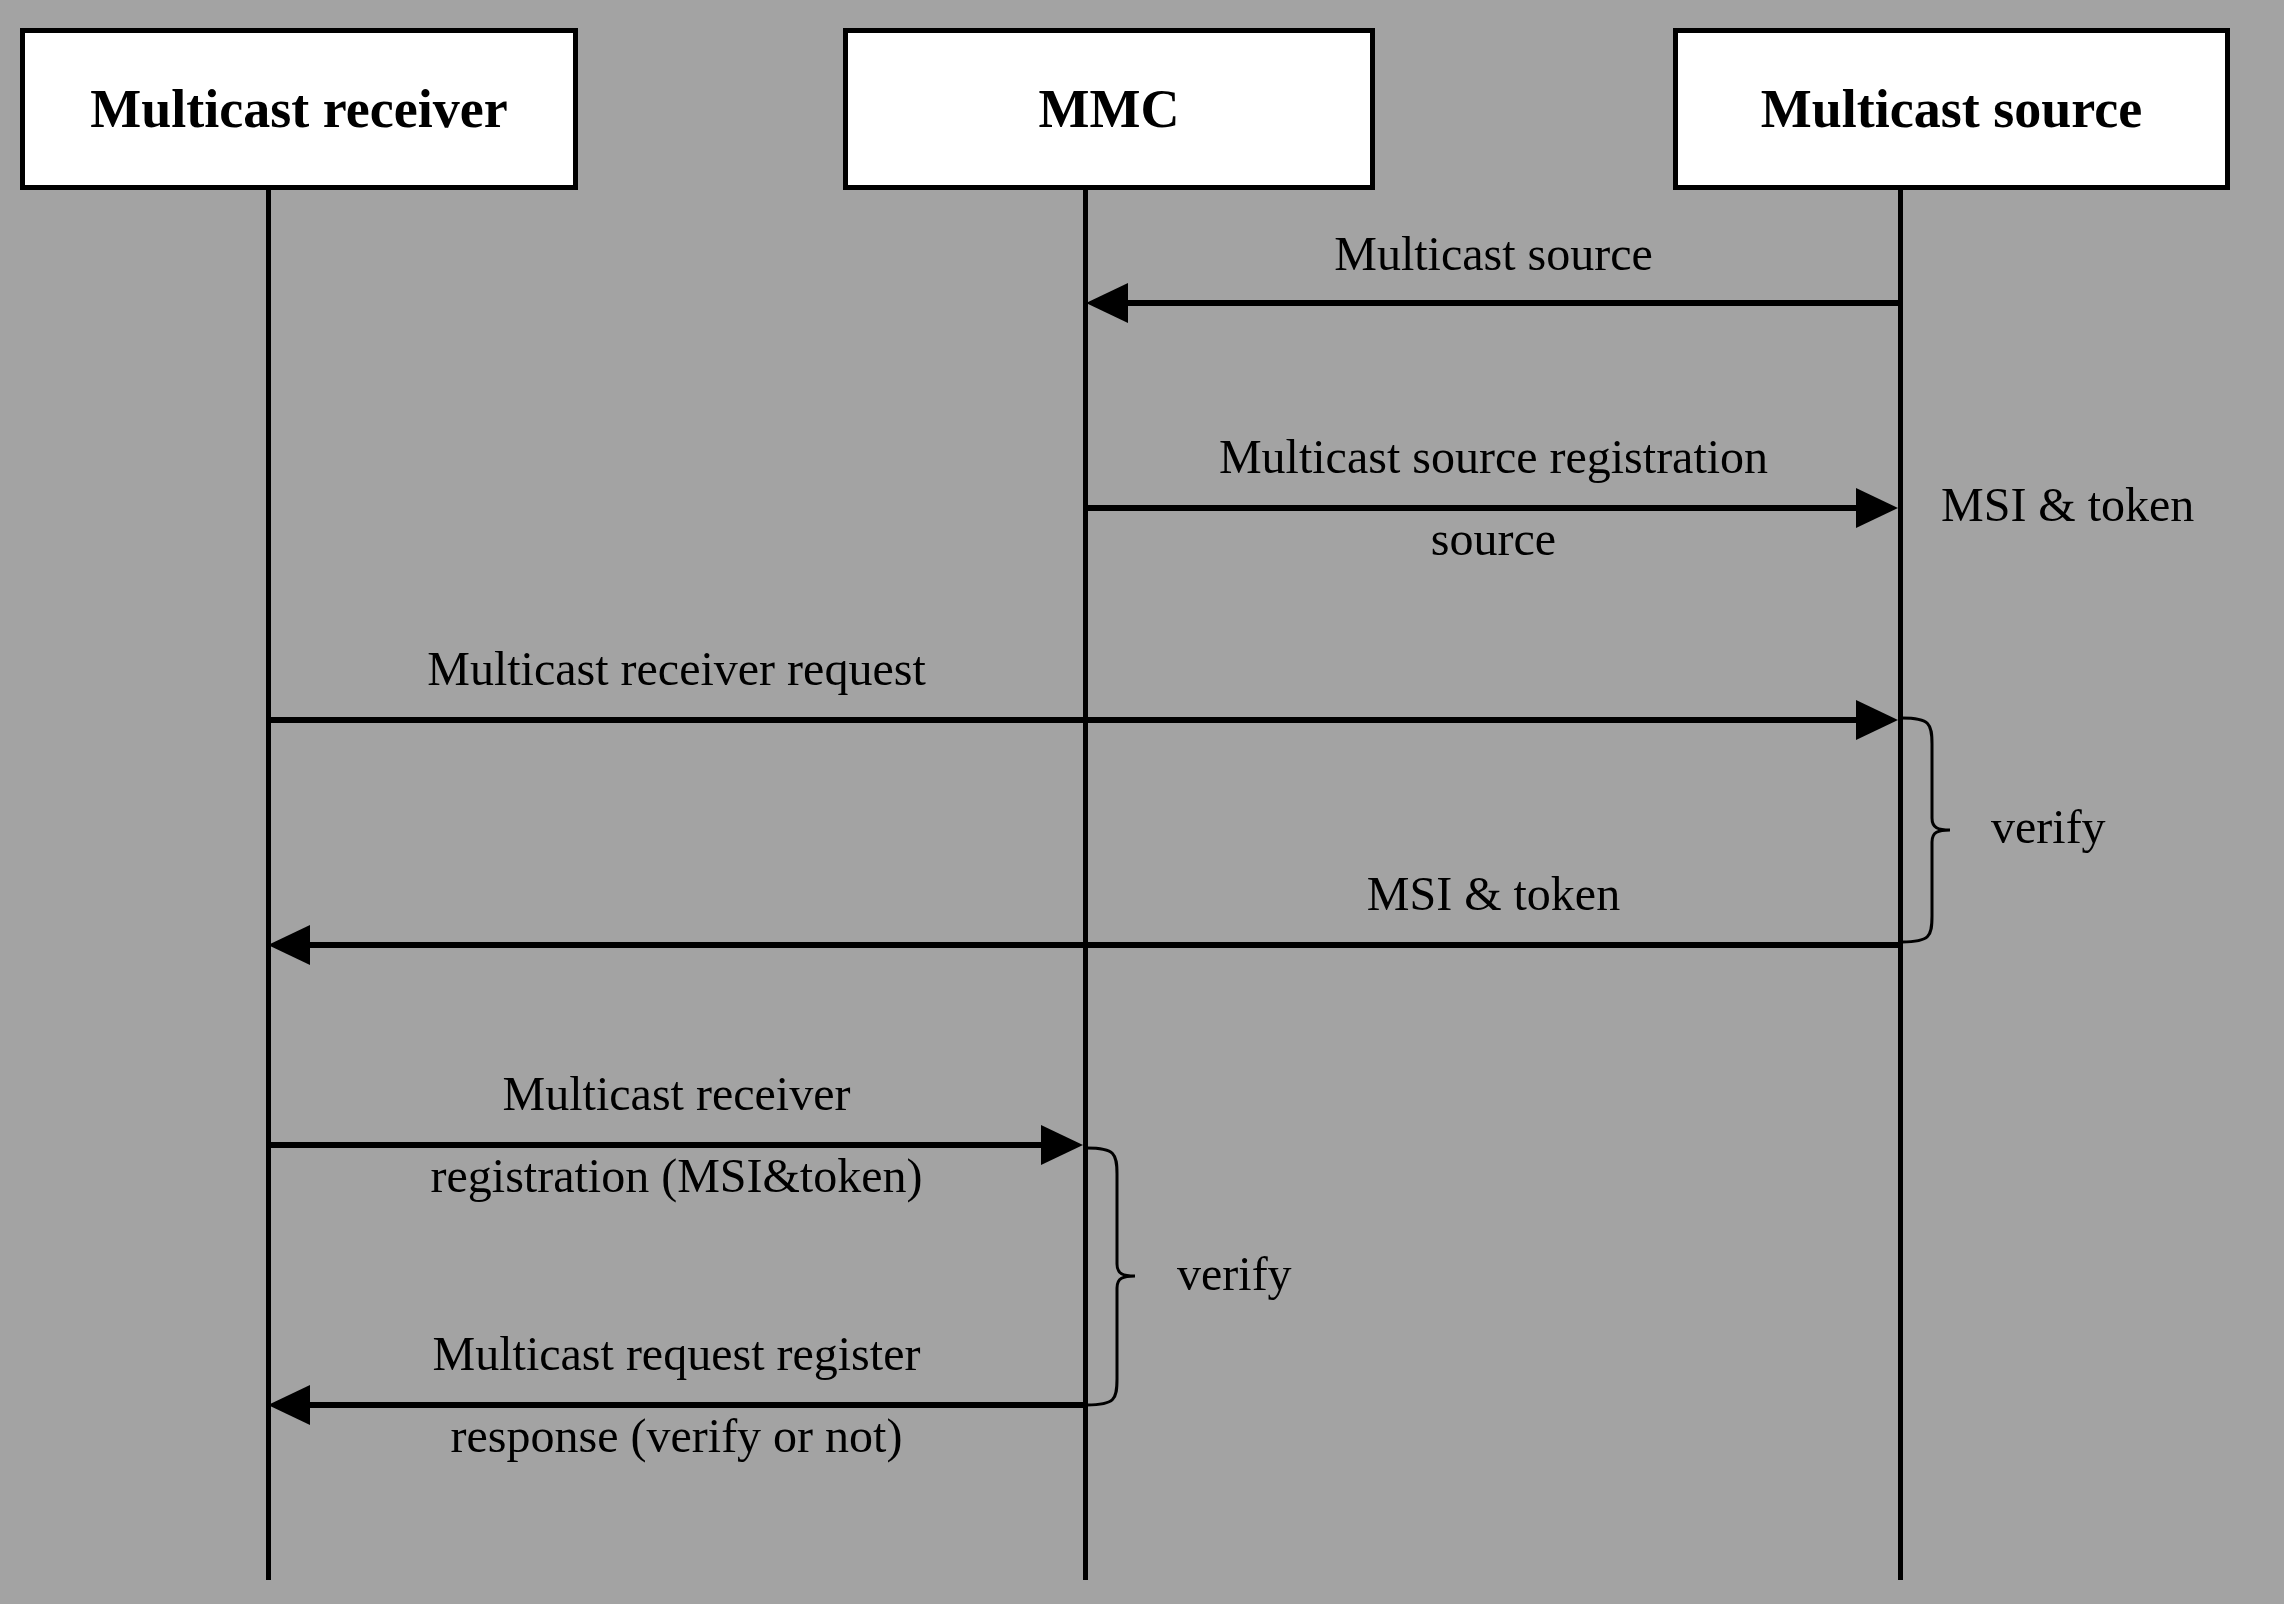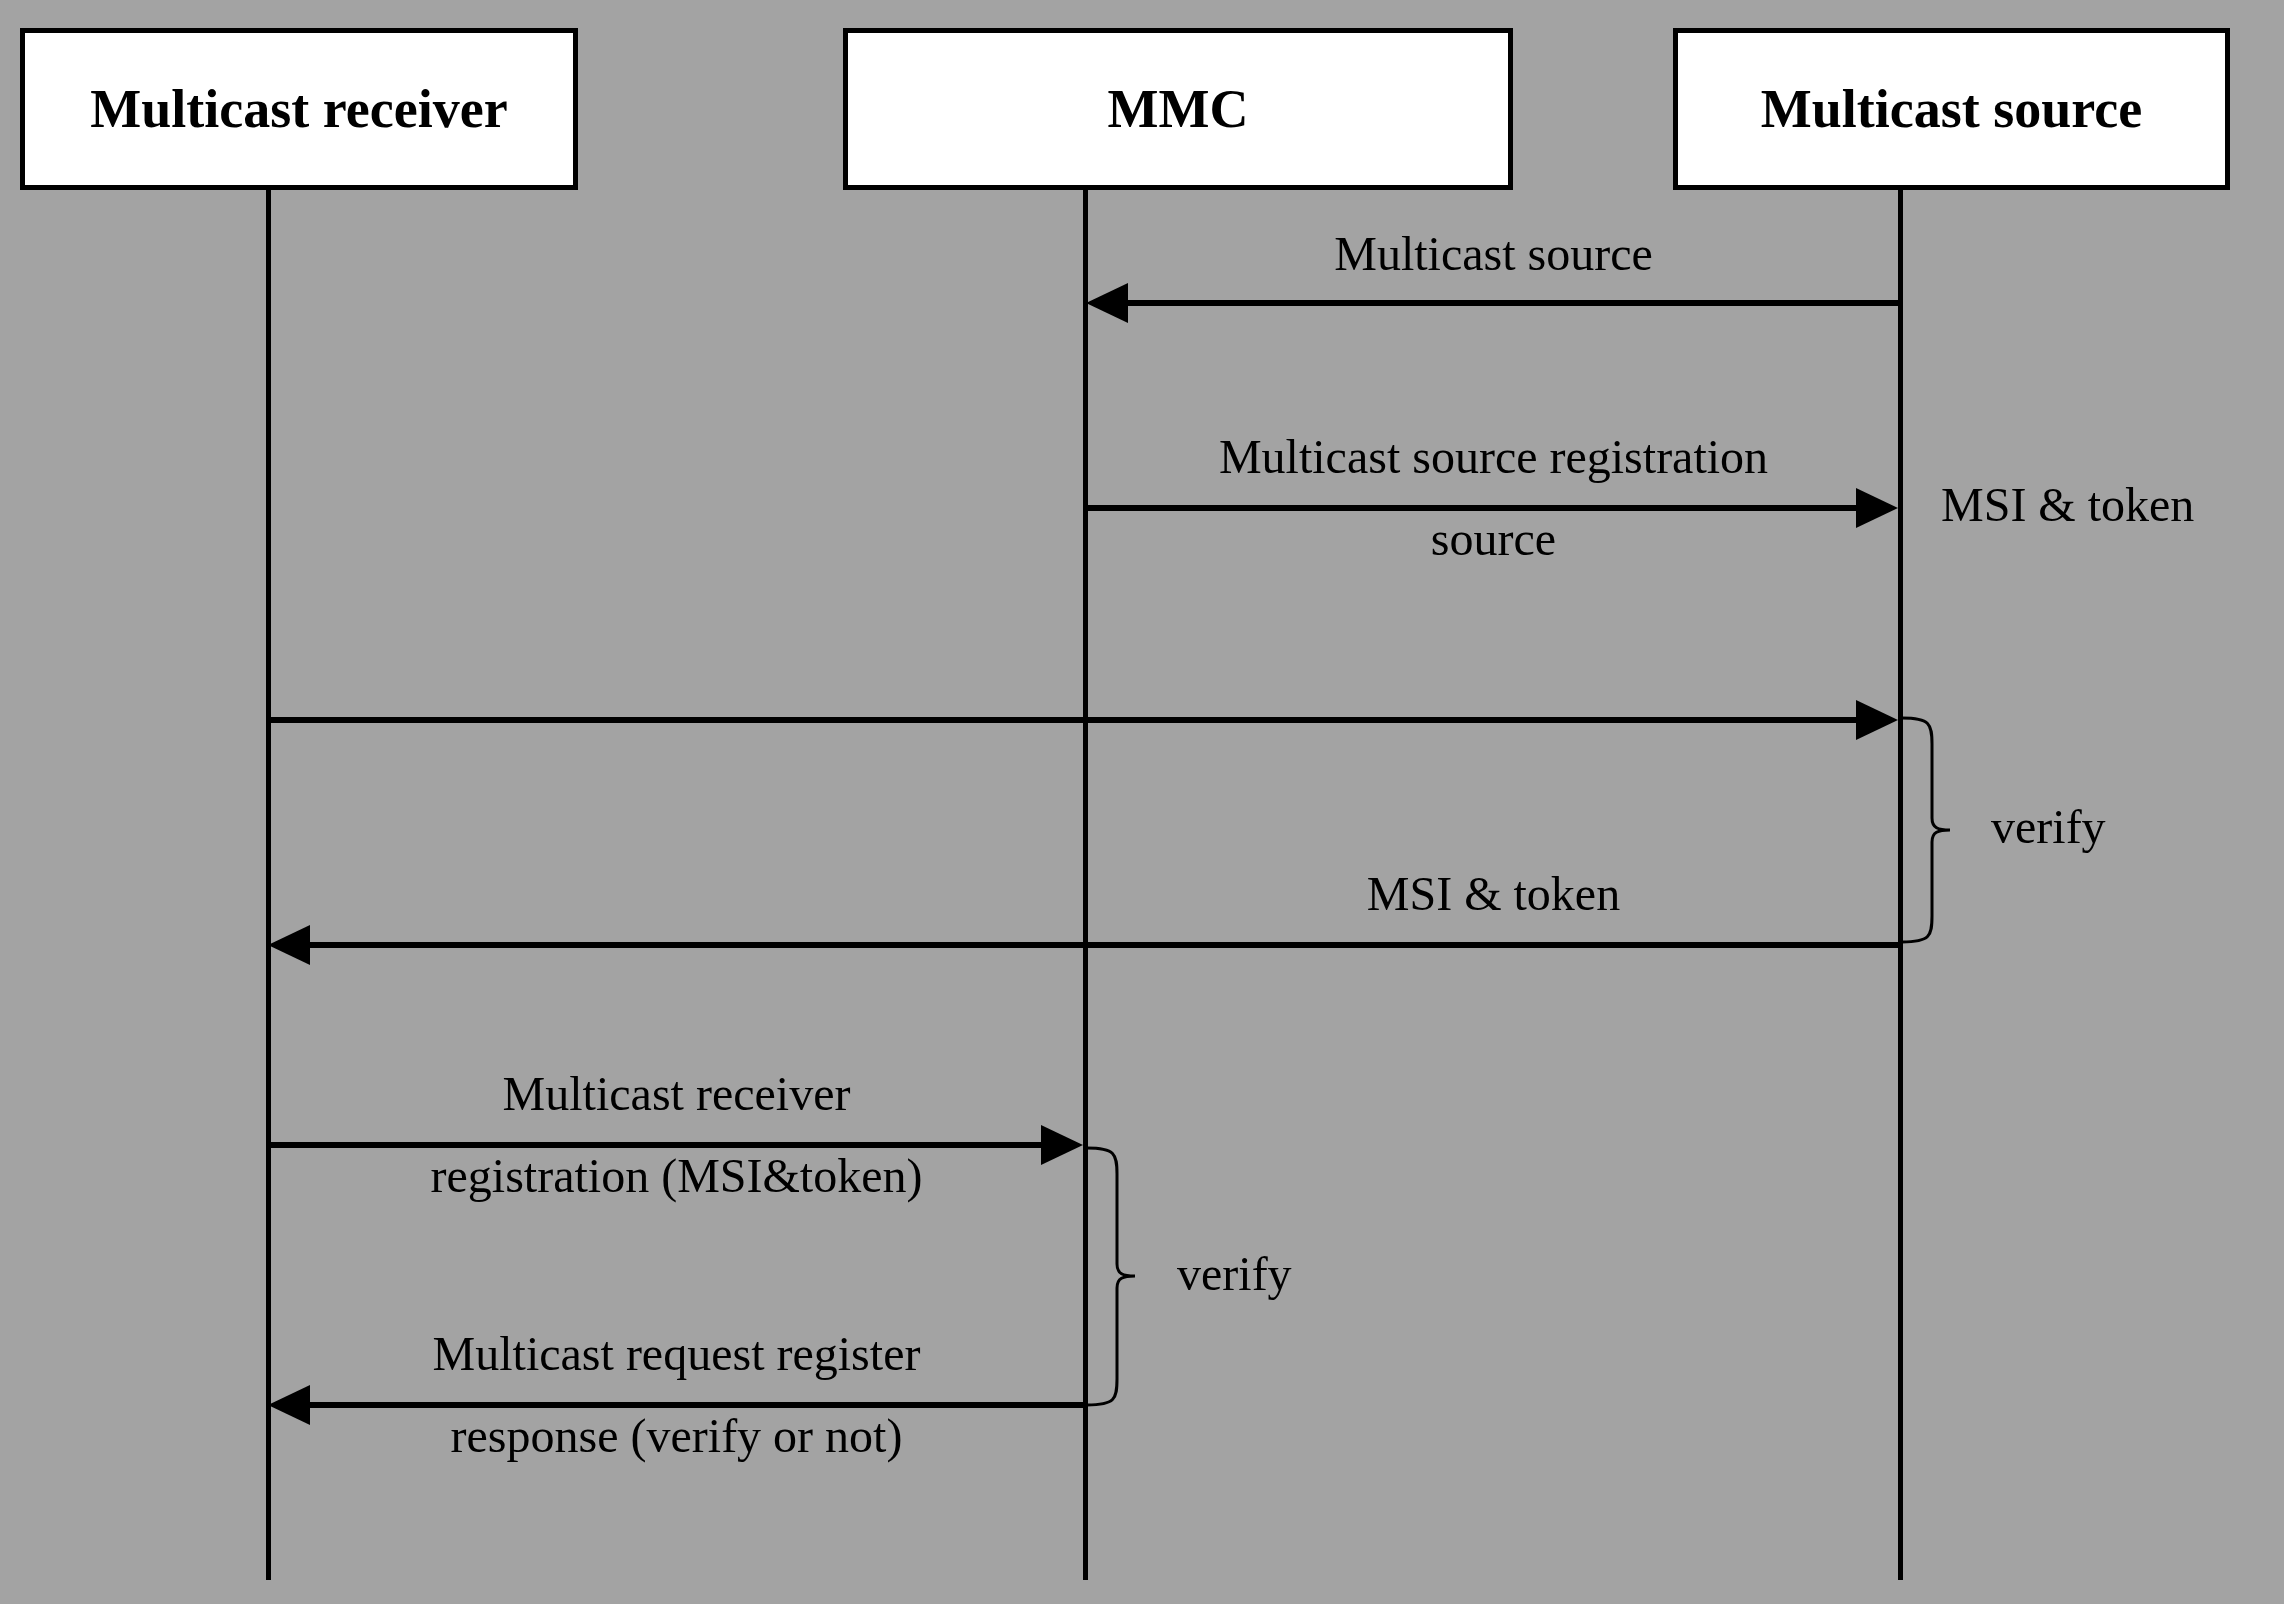--- a/index.html
+++ b/index.html
@@ -78,21 +78,21 @@
 </style>
 </head>
 <body>
 
 <div id="canvas">
 
   <div class="actor-box" style="left:20px; top:28px; width:558px; height:162px;">
     <span class="actor-label">Multicast receiver</span>
   </div>
 
-  <div class="actor-box" style="left:843px; top:28px; width:670px; height:162px;">
+  <div class="actor-box" style="left:843px; top:28px; width:532px; height:162px;">
     <span class="actor-label">MMC</span>
   </div>
 
   <div class="actor-box" style="left:1673px; top:28px; width:557px; height:162px;">
     <span class="actor-label">Multicast source</span>
   </div>
 
   <div class="lifeline" style="left:266px; top:190px; height:1390px;"></div>
   <div class="lifeline" style="left:1083px; top:190px; height:1390px;"></div>
   <div class="lifeline" style="left:1898px; top:190px; height:1390px;"></div>
@@ -103,20 +103,21 @@
 
   <div class="msg-line" style="left:1086px; top:505px; width:772px;"></div>
   <div class="arrowhead right" style="left:1856px; top:488px;"></div>
   <div class="msg-label" style="left:1086px; top:431px; width:815px;">Multicast source registration</div>
   <div class="msg-label" style="left:1086px; top:513px; width:815px;">source</div>
 
   <div class="side-label" style="left:1941px; top:481px;">MSI &amp; token</div>
 
   <div class="msg-line" style="left:268px; top:717px; width:1590px;"></div>
   <div class="arrowhead right" style="left:1856px; top:700px;"></div>
+  <div class="msg-label" style="left:268px; top:643px; width:817px;">Multicast receiver request</div>
 
   <div class="brace" style="left:1900px; top:714px;">
     <svg width="72" height="232" viewBox="0 0 72 232">
       <path d="M2 4 C 30 4, 32 10, 32 30 L 32 104 C 32 114, 38 116, 50 116
                C 38 116, 32 118, 32 128 L 32 202 C 32 222, 30 228, 2 228" fill="none" stroke="#000000" stroke-width="3"></path>
     </svg>
   </div>
   <div class="side-label" style="left:1991px; top:803px;">verify</div>
 
   <div class="msg-line" style="left:308px; top:942px; width:1593px;"></div>

